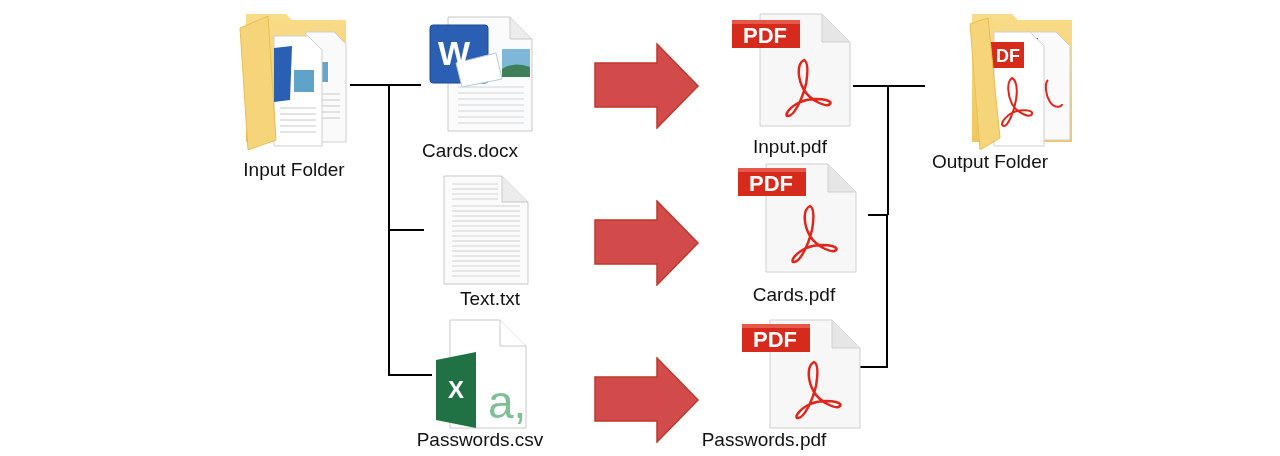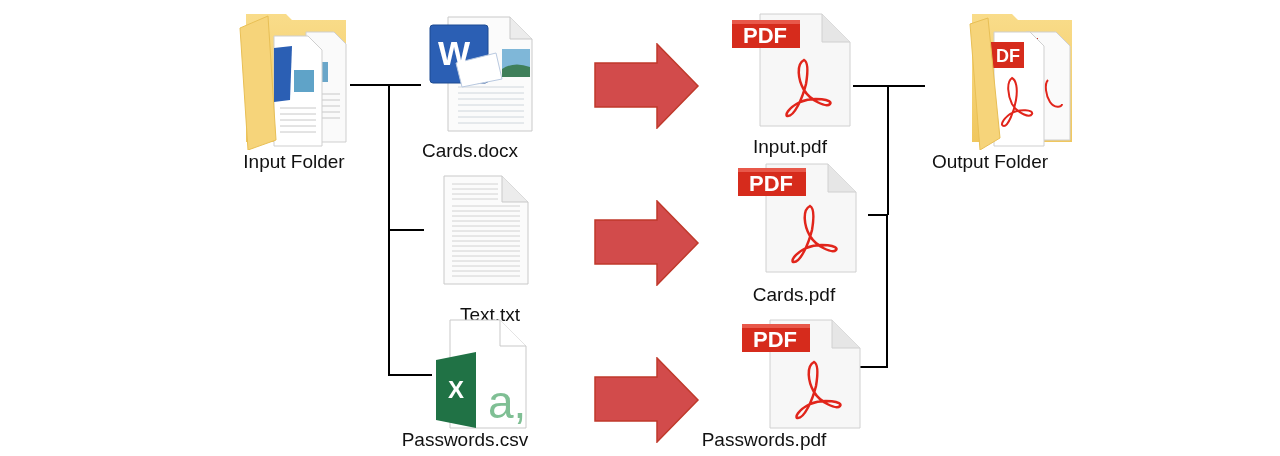--- a/index.html
+++ b/index.html
@@ -55,21 +55,21 @@
         <line x1="42" y1="98" x2="78" y2="98"></line>
         <line x1="42" y1="104" x2="78" y2="104"></line>
         <line x1="42" y1="110" x2="78" y2="110"></line>
         <line x1="42" y1="116" x2="78" y2="116"></line>
         <line x1="42" y1="122" x2="78" y2="122"></line>
       </g>
 
     <path d="M2 18 L30 6 L38 130 L10 140 Z" fill="#f6d47a" stroke="#e8bf55" stroke-width="1"></path>
   </svg>
 </div>
-<div class="label" style="left:226px;top:151px;width:136px">Input Folder</div>
+<div class="label" style="left:226px;top:159px;width:136px">Input Folder</div>
 
 <div class="abs" style="left:426px;top:13px">
   <svg width="110" height="122" viewBox="0 0 110 122">
     <path d="M22 4 H84 L106 26 V118 H22 Z" fill="#fbfbfb" stroke="#c9c9c9"></path>
     <path d="M84 4 V26 H106" fill="#ececec" stroke="#c9c9c9"></path>
     <rect x="76" y="36" width="28" height="28" fill="#7fb7d8"></rect>
     <path d="M76 56 Q88 48 104 54 V64 H76 Z" fill="#3f7f5a"></path>
     <g stroke="#cfd6dc">
         <line x1="32" y1="74" x2="98" y2="74"></line>
         <line x1="32" y1="80" x2="98" y2="80"></line>
@@ -106,32 +106,32 @@
       <line x1="10" y1="72" x2="78" y2="72"></line>
         <line x1="10" y1="77" x2="78" y2="77"></line>
         <line x1="10" y1="82" x2="78" y2="82"></line>
         <line x1="10" y1="87" x2="78" y2="87"></line>
       <line x1="10" y1="92" x2="78" y2="92"></line>
         <line x1="10" y1="97" x2="78" y2="97"></line>
         <line x1="10" y1="102" x2="78" y2="102"></line>
     </g>
   </svg>
 </div>
-<div class="label" style="left:420px;top:304px;width:140px">Text.txt</div>
+<div class="label" style="left:420px;top:288px;width:140px">Text.txt</div>
 
 <div class="abs" style="left:434px;top:318px">
   <svg width="100" height="112" viewBox="0 0 100 112">
     <path d="M16 2 H66 L92 28 V110 H16 Z" fill="#ffffff" stroke="#c9c9c9"></path>
     <path d="M66 2 V28 H92" fill="#ffffff" stroke="#c9c9c9"></path>
     <path d="M2 42 L42 34 V110 L2 102 Z" fill="#207245"></path>
     <text x="14" y="80" font-family="Liberation Sans, sans-serif" font-weight="bold" font-size="24" fill="#ffffff">X</text>
     <text x="54" y="100" font-family="Liberation Sans, sans-serif" font-size="46" fill="#7fbf94">a,</text>
   </svg>
 </div>
-<div class="label" style="left:390px;top:429px;width:150px">Passwords.csv</div>
+<div class="label" style="left:405px;top:429px;width:150px">Passwords.csv</div>
 
 <svg class="abs" style="left:594px;top:43px" width="106" height="86" viewBox="0 0 106 86">
   <path d="M1 20 H63 V1 L104 43 L63 85 V64 H1 Z" fill="#d24b4b" stroke="#c0392b" stroke-width="1.5"></path>
 </svg>
 <svg class="abs" style="left:594px;top:200px" width="106" height="86" viewBox="0 0 106 86">
   <path d="M1 20 H63 V1 L104 43 L63 85 V64 H1 Z" fill="#d24b4b" stroke="#c0392b" stroke-width="1.5"></path>
 </svg>
 <svg class="abs" style="left:594px;top:357px" width="106" height="86" viewBox="0 0 106 86">
   <path d="M1 20 H63 V1 L104 43 L63 85 V64 H1 Z" fill="#d24b4b" stroke="#c0392b" stroke-width="1.5"></path>
 </svg>

